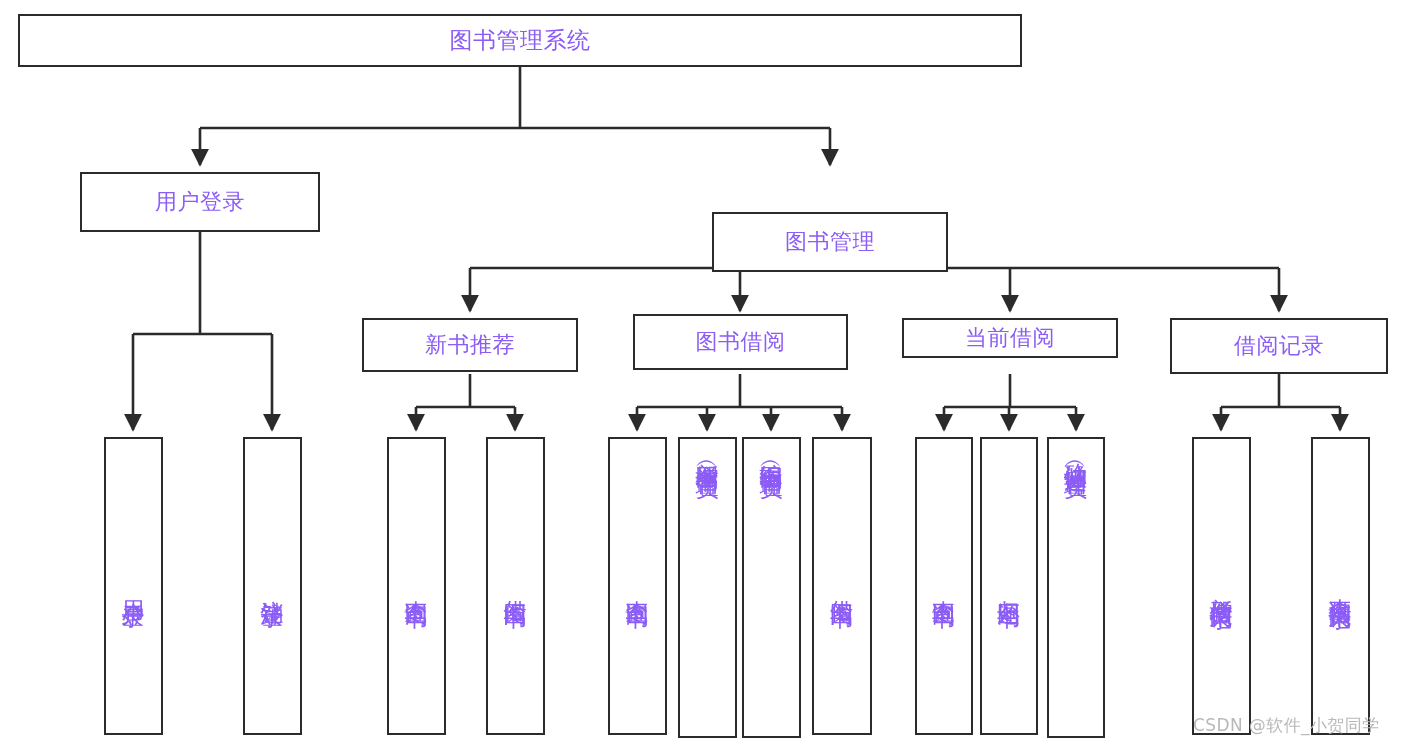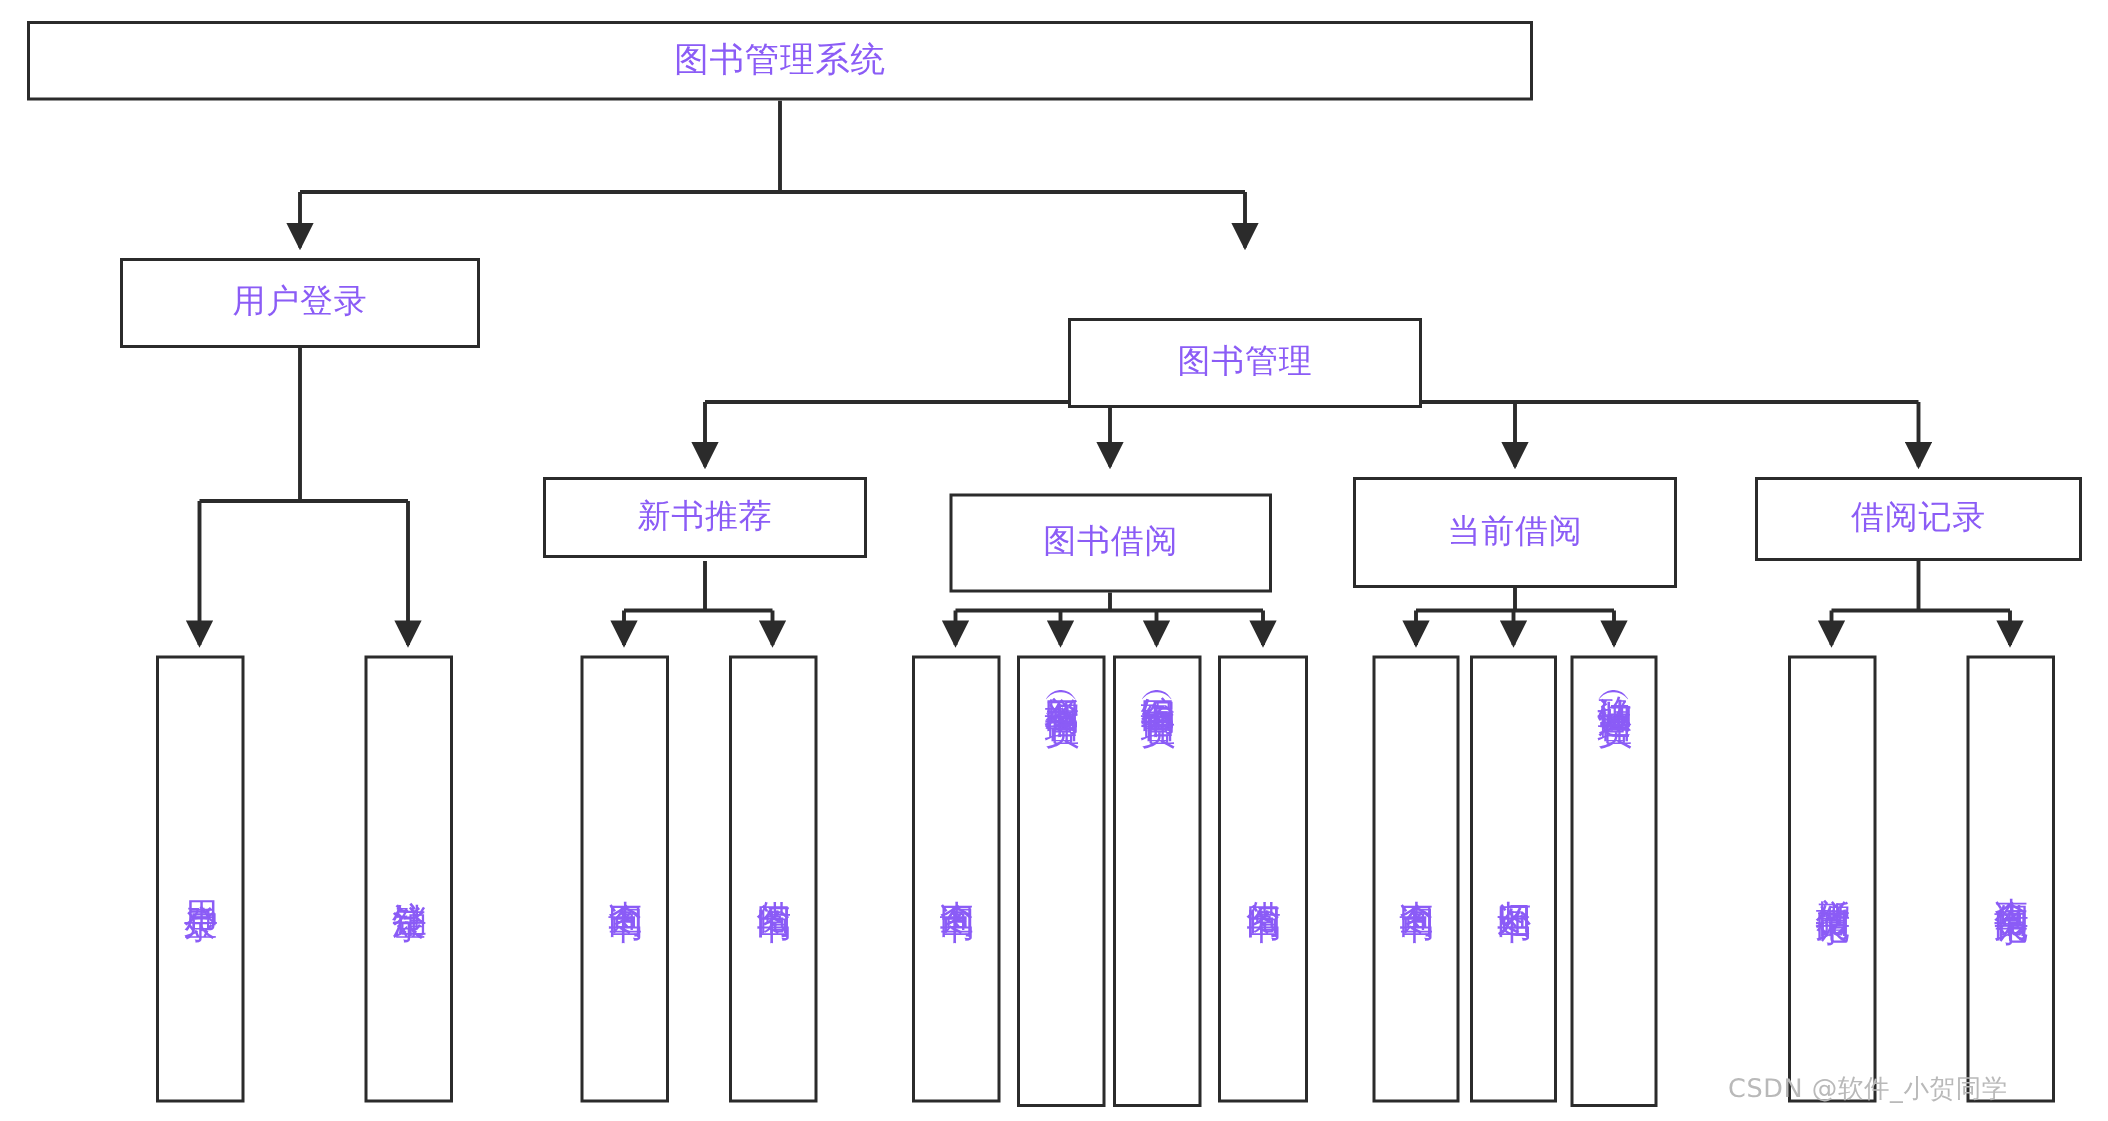--- a/index.html
+++ b/index.html
@@ -139,24 +139,24 @@
   <div class="node horiz" style="left:80px; top:172px; width:240px; height:60px;">
     <span class="label">用户登录</span>
   </div>
   <div class="node horiz" style="left:712px; top:172px; width:236px; height:60px;margin-top:40px;">
     <span class="label">图书管理</span>
   </div>
 
   <div class="node horiz" style="left:362px; top:318px; width:216px; height:54px;">
     <span class="label">新书推荐</span>
   </div>
-  <div class="node horiz" style="left:633px; top:329px; width:215px; height:66px;">
+  <div class="node horiz" style="left:633px; top:314px; width:215px; height:56px;">
     <span class="label">图书借阅</span>
   </div>
-  <div class="node horiz" style="left:902px; top:318px; width:216px; height:74px;">
+  <div class="node horiz" style="left:902px; top:318px; width:216px; height:40px;">
     <span class="label">当前借阅</span>
   </div>
   <div class="node horiz" style="left:1170px; top:318px; width:218px; height:56px;">
     <span class="label">借阅记录</span>
   </div>
 
   <div class="node vert centered" style="left:104px; top:437px; width:59px; height:298px;">
     <span class="label">用户登录</span>
   </div>
   <div class="node vert centered" style="left:243px; top:437px; width:59px; height:298px;">
@@ -193,15 +193,15 @@
     <span class="label">确认归还（管理员）</span>
   </div>
 
   <div class="node vert centered" style="left:1192px; top:437px; width:59px; height:298px;">
     <span class="label">新增借阅记录</span>
   </div>
   <div class="node vert centered" style="left:1311px; top:437px; width:59px; height:298px;">
     <span class="label">查询借阅记录</span>
   </div>
 
-  <div class="watermark" style="left:1152px; top:714px;">CSDN @软件_小贺同学</div>
+  <div class="watermark" style="left:1193px; top:714px;">CSDN @软件_小贺同学</div>
 
 </div>
 
 </body></html>

